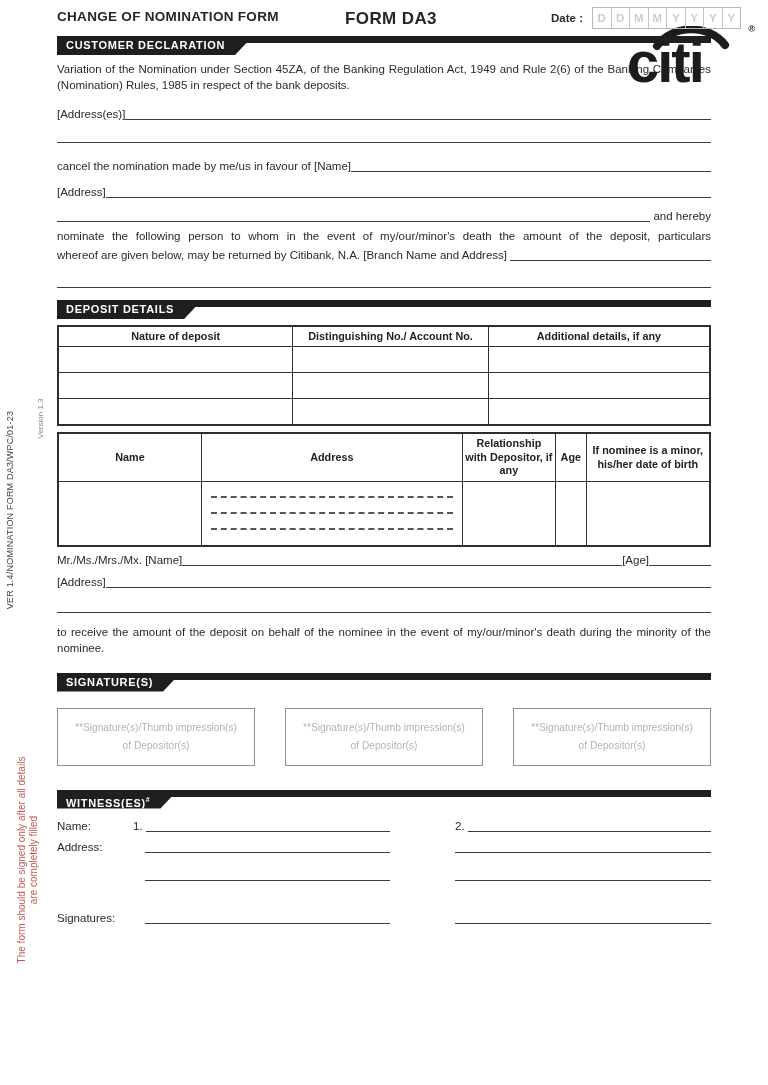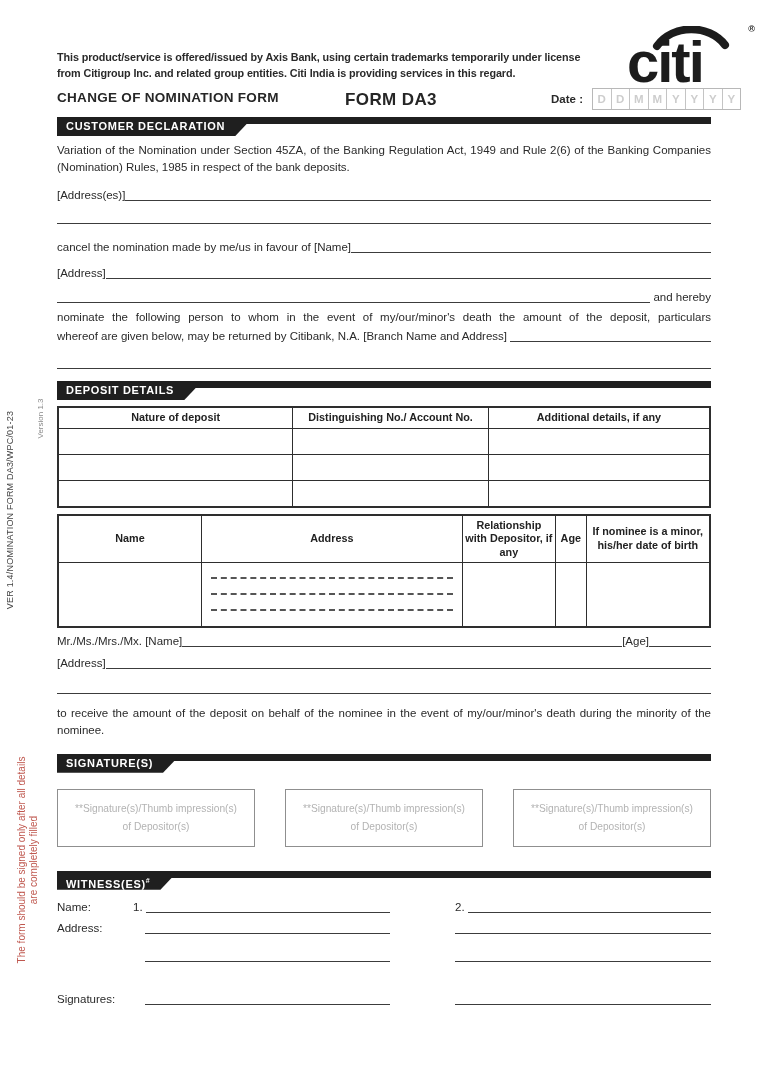--- a/index.html
+++ b/index.html
@@ -95,21 +95,20 @@
 
   <div class="ver-code">VER 1.4/NOMINATION FORM DA3/WPC/01-23</div>
   <div class="version-small">Version 1.3</div>
   <div class="red-note">
     <div>The form should be signed only after all details</div>
     <div>are completely filled</div>
   </div>
 
   <div class="content">
 
-    <div class="disclaimer">This product/service is offered/issued by Axis Bank, using certain trademarks temporarily under license from Citigroup Inc. and related group entities. Citi India is providing services in this regard.</div>
     <div class="logo-wrap">
       <svg width="118" height="64" viewBox="0 0 118 64">
         <text x="0" y="56" font-family="Liberation Sans, sans-serif" font-weight="bold" font-size="58" letter-spacing="-2" fill="#1c1c1c">citi</text>
         <path d="M30 20 C 46 -2, 82 -2, 98 19" fill="none" stroke="#1c1c1c" stroke-width="8" stroke-linecap="round"></path>
       </svg>
       <span class="logo-reg">®</span>
     </div>
 
     <div class="title-row">
       <span class="form-title">CHANGE OF NOMINATION FORM</span>

